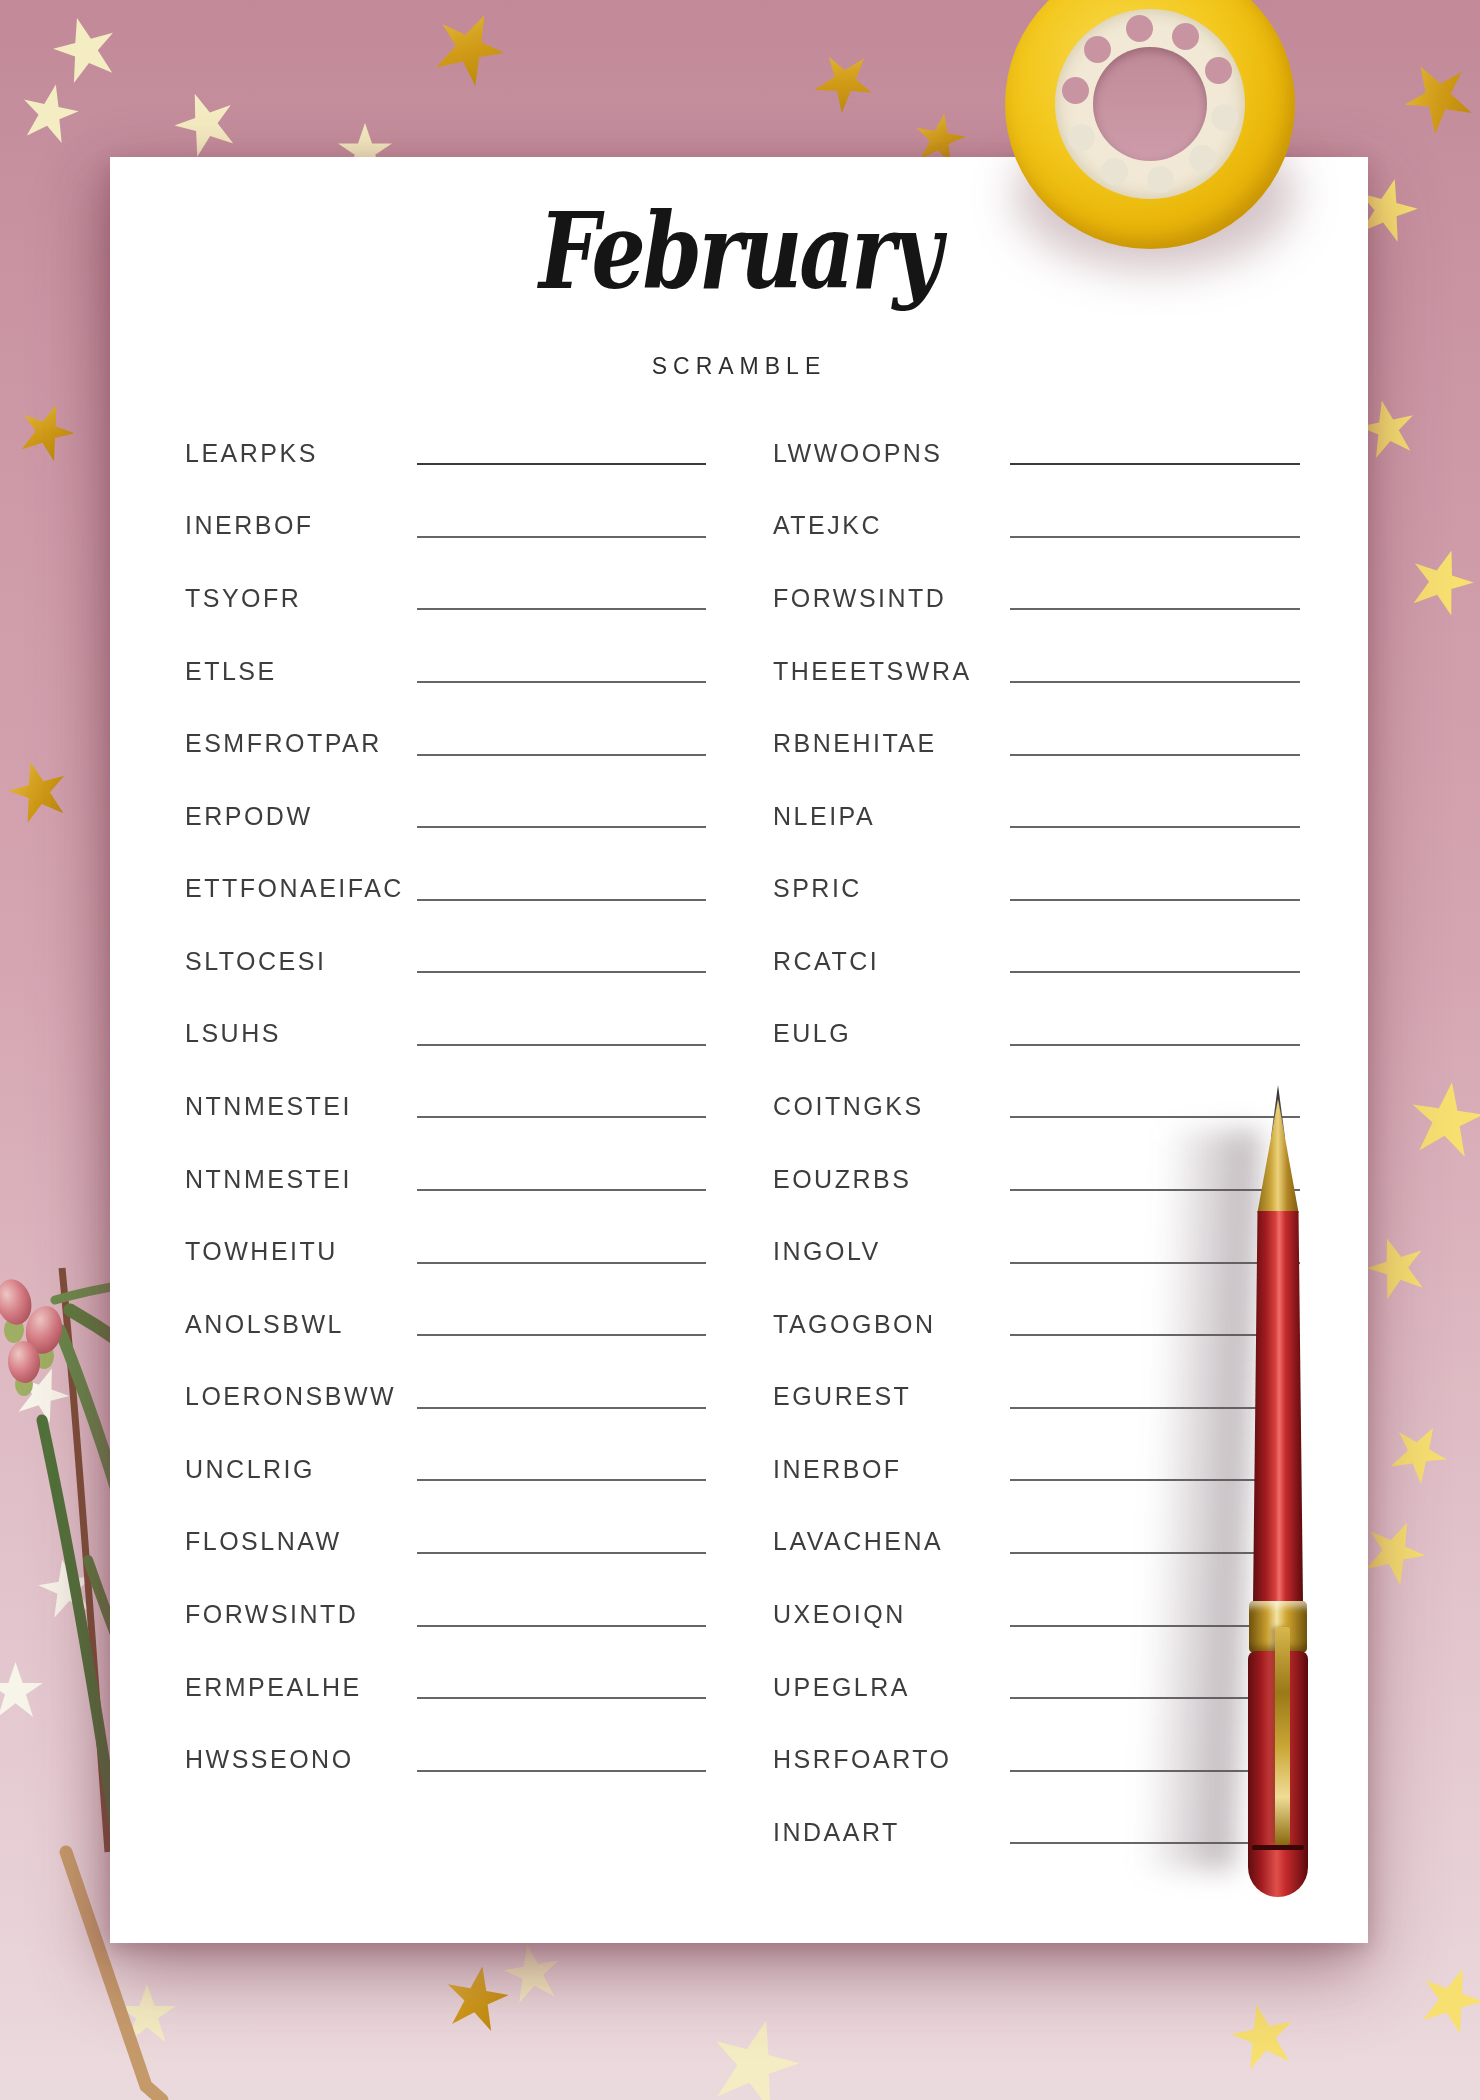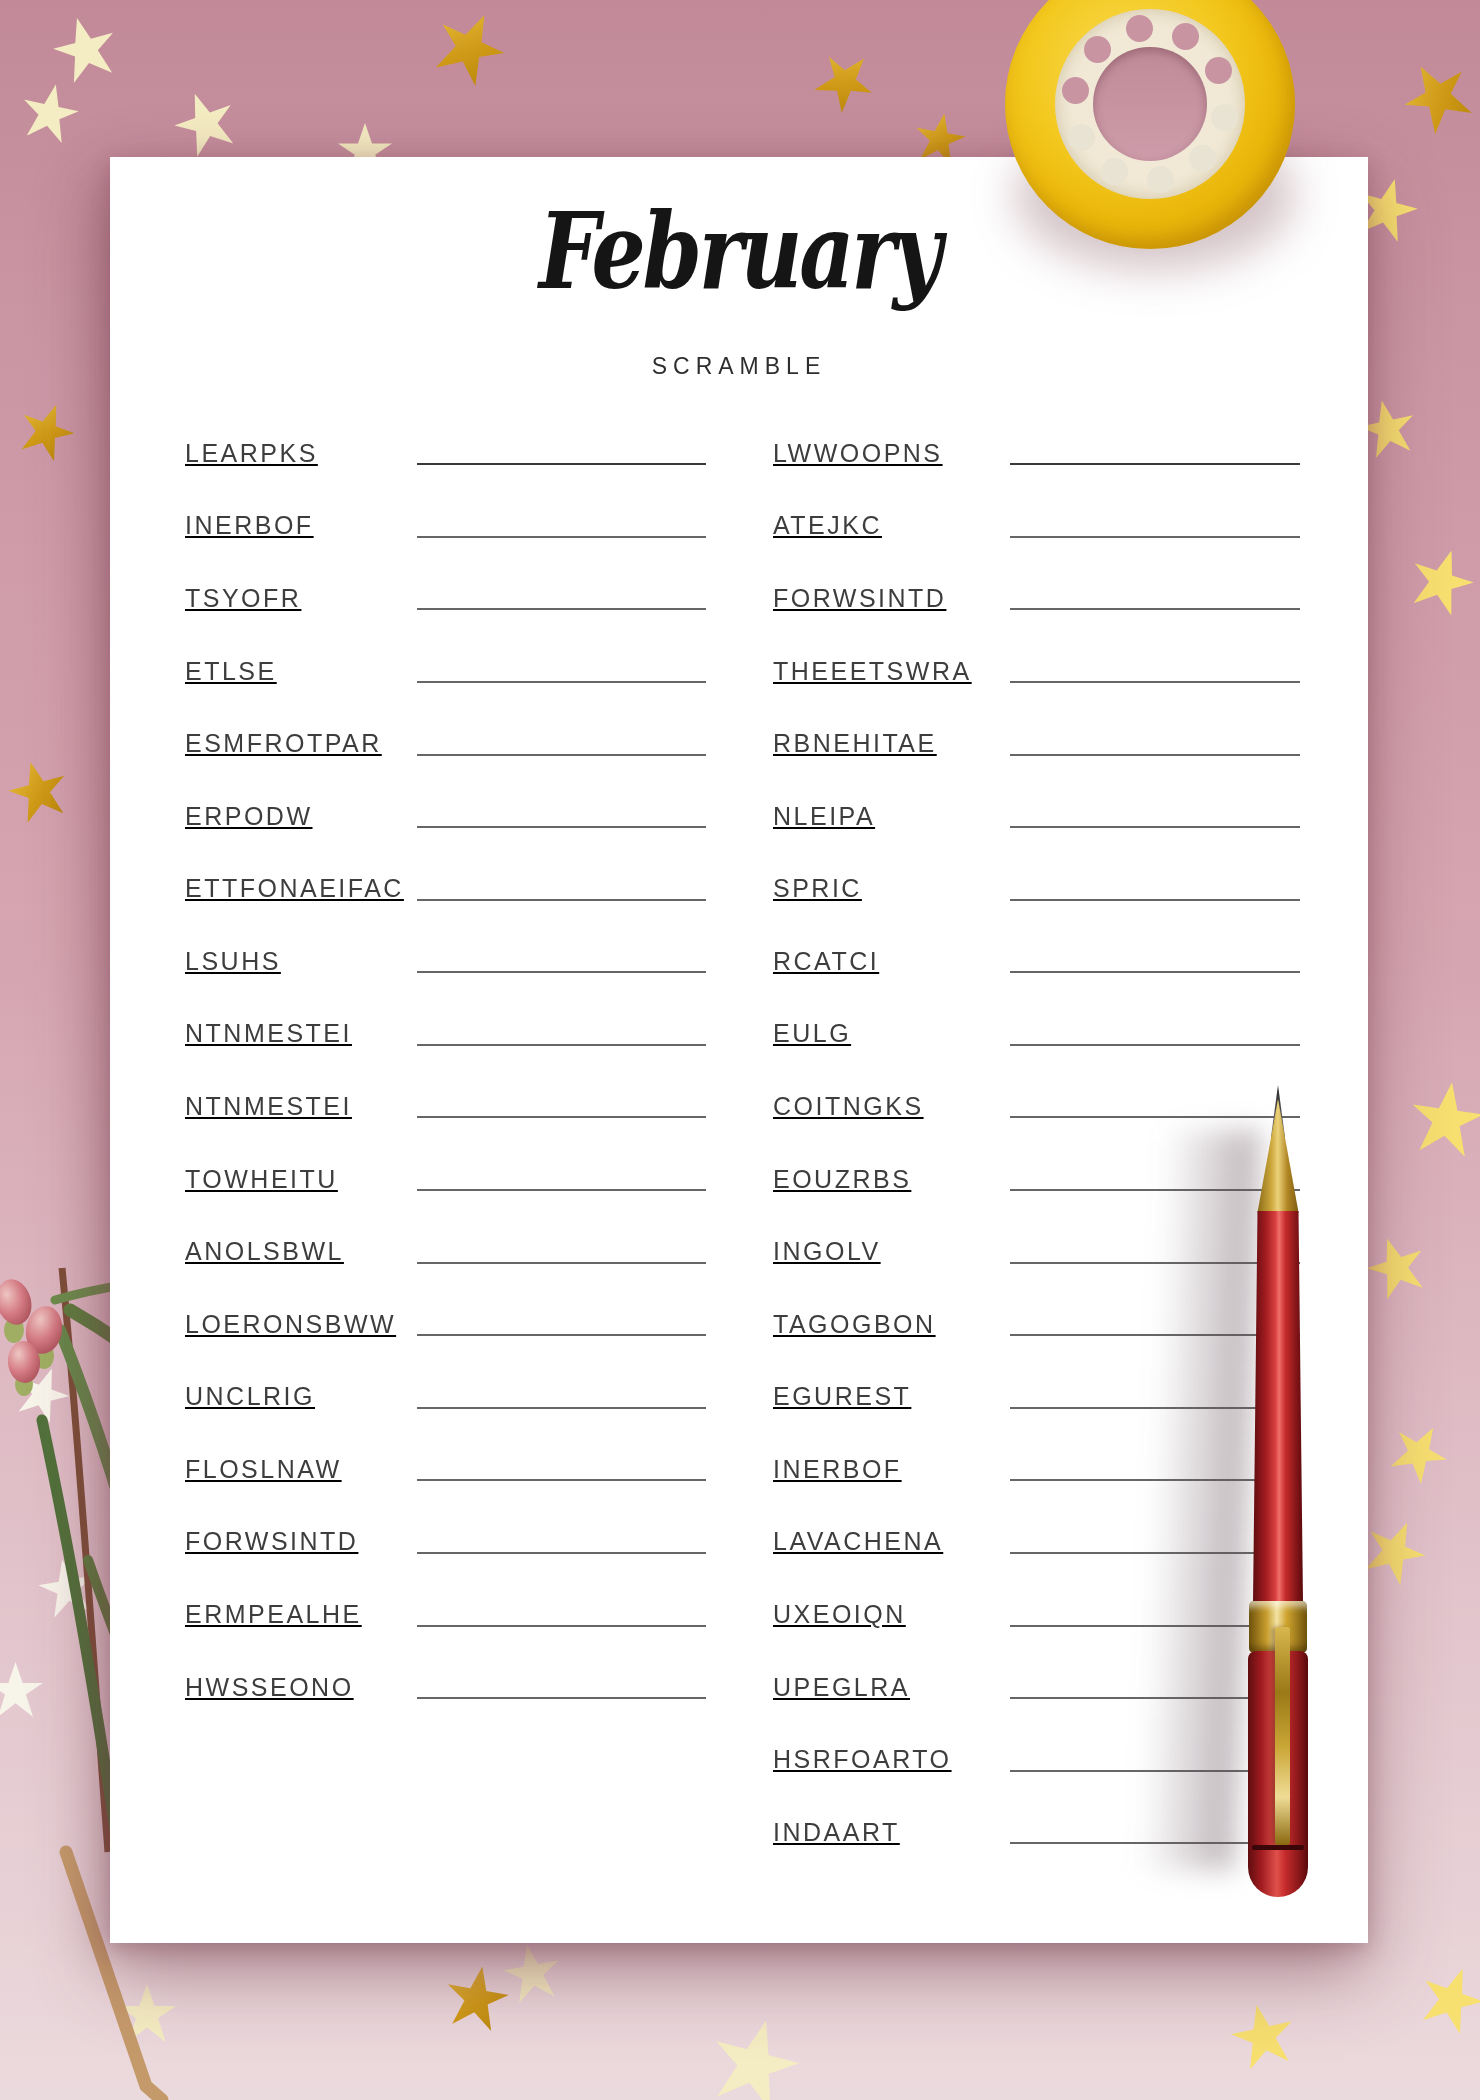--- a/index.html
+++ b/index.html
@@ -32,21 +32,21 @@
     font-size:104px;color:#151515;letter-spacing:-4px;
     transform:scaleX(.82);line-height:1.4;
   }
   .subtitle{
     position:absolute;top:196px;left:0;right:0;text-align:center;
     font-size:23px;letter-spacing:6px;color:#2e2e2e;
   }
   .col{position:absolute;top:260px;}
   .col-a{left:75px;width:521px;}
   .col-b{left:663px;width:527px;}
-  .row{height:72.58px;display:flex;align-items:center;text-decoration:underline;}
+  .row{height:72.58px;display:flex;align-items:center;}
   .w{font-size:25px;color:#3d3d3d;letter-spacing:2.5px;white-space:nowrap;}
   .col-a .w{width:232px;}
   .col-b .w{width:237px;}
   .blank{flex:1;height:0;border-bottom:2px solid #666;transform:translateY(11px);}
   .row:first-child .blank{border-color:#3a3a3a;}
   
   .tape-shadow{
     position:absolute;left:1015px;top:120px;width:280px;height:150px;border-radius:50%;
     background:rgba(120,70,80,.32);filter:blur(22px);z-index:6;
   }
@@ -189,20 +189,24 @@
       </div>
       <div class="row">
         <span class="w">ERPODW</span>
         <span class="blank"></span>
       </div>
       <div class="row">
         <span class="w">ETTFONAEIFAC</span>
         <span class="blank"></span>
       </div>
       <div class="row">
+        <span class="w">SLTOCESI</span>
+        <span class="blank"></span>
+      </div>
+      <div class="row">
         <span class="w">LSUHS</span>
         <span class="blank"></span>
       </div>
       <div class="row">
         <span class="w">NTNMESTEI</span>
         <span class="blank"></span>
       </div>
       <div class="row">
         <span class="w">NTNMESTEI</span>
         <span class="blank"></span>

